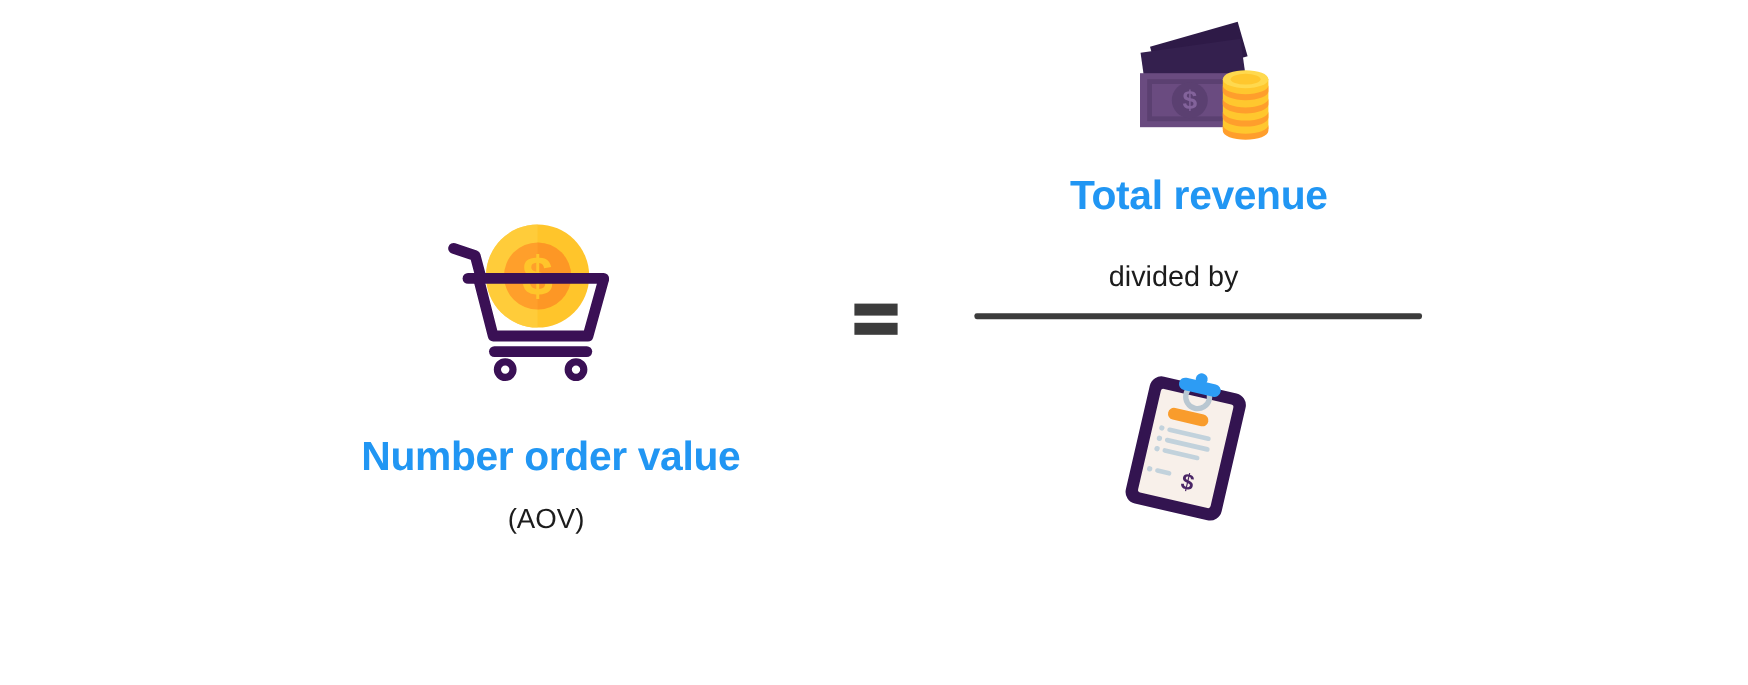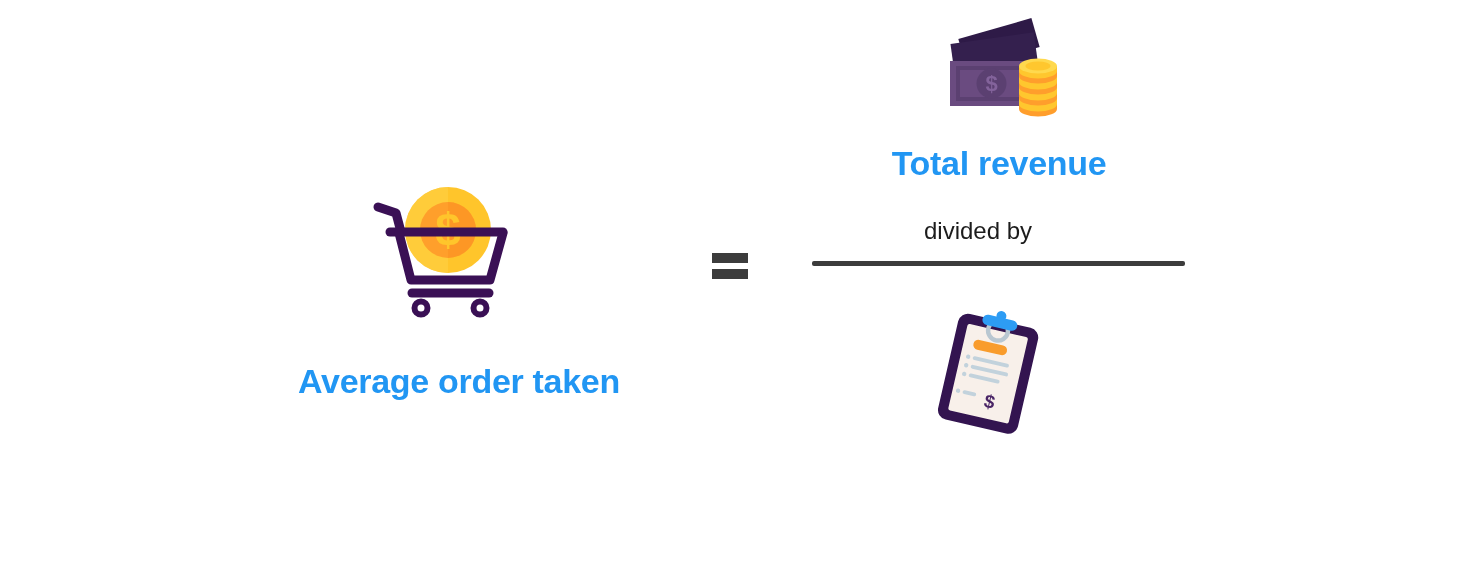--- a/index.html
+++ b/index.html
@@ -64,22 +64,23 @@
     <g stroke="#3A1055" stroke-width="9" fill="none" stroke-linecap="round" stroke-linejoin="round">
       <path d="M10 27 L28 33 L33 52"></path>
       <path d="M22 52 H135"></path>
       <path d="M31 53 L43 100 H122 L135 53"></path>
       <path d="M44 113 H121"></path>
     </g>
     <circle cx="53" cy="128" r="6.5" fill="#ffffff" stroke="#3A1055" stroke-width="6"></circle>
     <circle cx="112" cy="128" r="6.5" fill="#ffffff" stroke="#3A1055" stroke-width="6"></circle>
   </svg>
 
-  <div class="abs blue-label avg-label">Average order taken</div>
+  <div class="abs blue-label avg-label">Number order value</div>
 
+  <div class="abs dark-label aov-label">(AOV)</div>
 
   <div class="abs equals">
     <span class="sr-only">=</span>
     <span class="eq-bar"></span>
     <span class="eq-bar"></span>
   </div>
 
   <svg class="abs money-icon" viewBox="0 0 115 105" xmlns="http://www.w3.org/2000/svg">
     <g>
       <rect x="14" y="14" width="76" height="30" fill="#2E1A47" transform="rotate(-16 52 29)"></rect>

